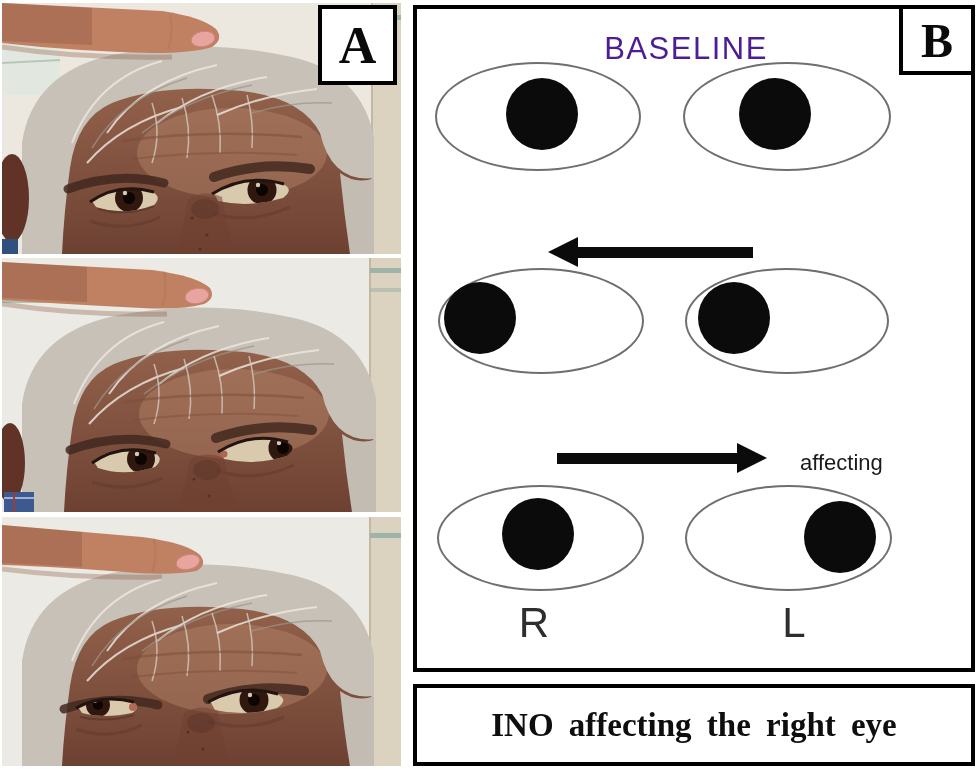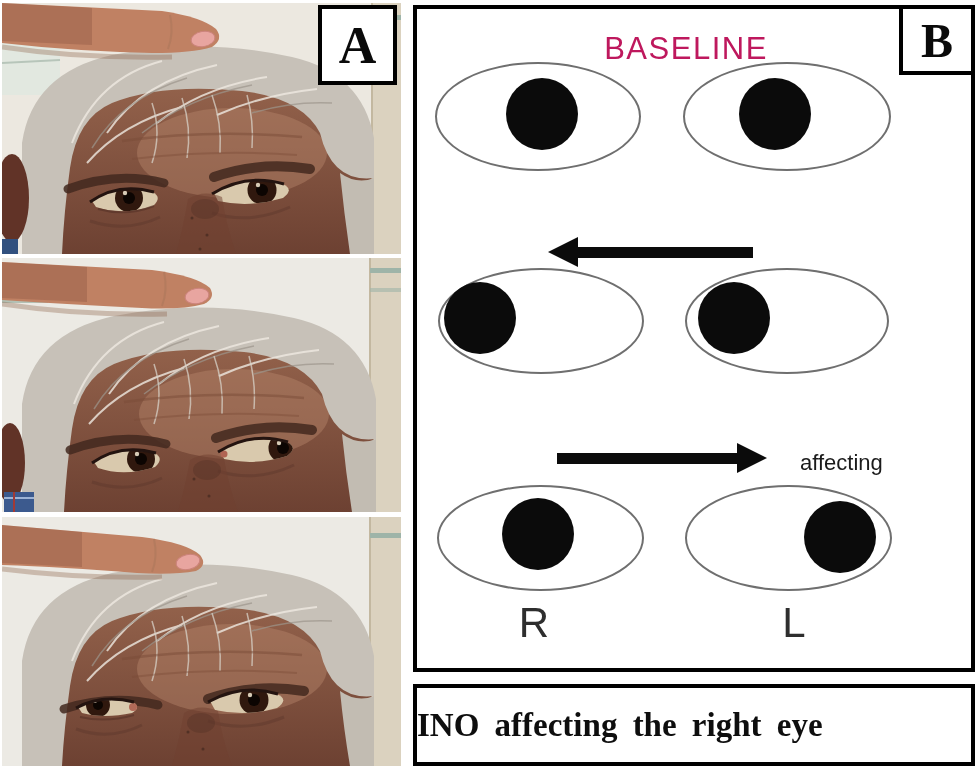--- a/index.html
+++ b/index.html
@@ -17,39 +17,39 @@
   .panel-label{position:absolute;background:#ffffff;border:4px solid #000;
                display:flex;align-items:center;justify-content:center;box-sizing:border-box;
                font-family:"Liberation Serif",serif;font-weight:700;color:#0a0a0a;}
   #label-a{left:318px;top:5px;width:79px;height:80px;font-size:52px;z-index:6;}
   #label-b{top:-4px;right:-4px;width:76px;height:70px;font-size:48px;z-index:6;}
 
   
   #panel-b{position:absolute;left:413px;top:5px;width:562px;height:667px;
            border:4px solid #000;background:#ffffff;box-sizing:border-box;}
   .baseline-title{position:absolute;top:22px;left:0;right:16px;text-align:center;
-                  font-size:31px;letter-spacing:1.5px;color:#be185d;}
+                  font-size:31px;letter-spacing:1.5px;color:#4c1d95;}
   .eye-ellipse{position:absolute;border:2px solid #6f6f6f;border-radius:50%;background:#fff;}
   .pupil{position:absolute;width:72px;height:72px;background:#0b0b0b;border-radius:50%;}
   .arrow{position:absolute;display:flex;align-items:center;}
   .arrow-head-left{width:0;height:0;border-top:15px solid transparent;
                    border-bottom:15px solid transparent;border-right:30px solid #0b0b0b;}
   .arrow-head-right{width:0;height:0;border-top:15px solid transparent;
                     border-bottom:15px solid transparent;border-left:30px solid #0b0b0b;}
   .arrow-shaft{flex:1;height:11px;background:#0b0b0b;}
   .nystagmus{position:absolute;left:383px;top:441px;font-size:22px;color:#1b1b1b;}
   .eye-tag{position:absolute;top:590px;width:70px;text-align:center;
            font-size:42px;font-weight:400;color:#2e2e2e;}
   #tag-r{left:82px;}
   #tag-l{left:342px;}
 
   
   #caption-box{position:absolute;left:413px;top:684px;width:562px;height:82px;
                border:4px solid #000;background:#fff;box-sizing:border-box;
-               display:flex;align-items:center;
+               display:flex;align-items:center;justify-content:center;
                font-family:"Liberation Serif",serif;font-weight:700;font-size:33px;
                word-spacing:7px;color:#0e0e0e;}
 </style>
 </head>
 <body>
 
 <div class="figure">
 
   <div class="photo" id="photo1">
     <svg viewBox="0 0 399 251">

